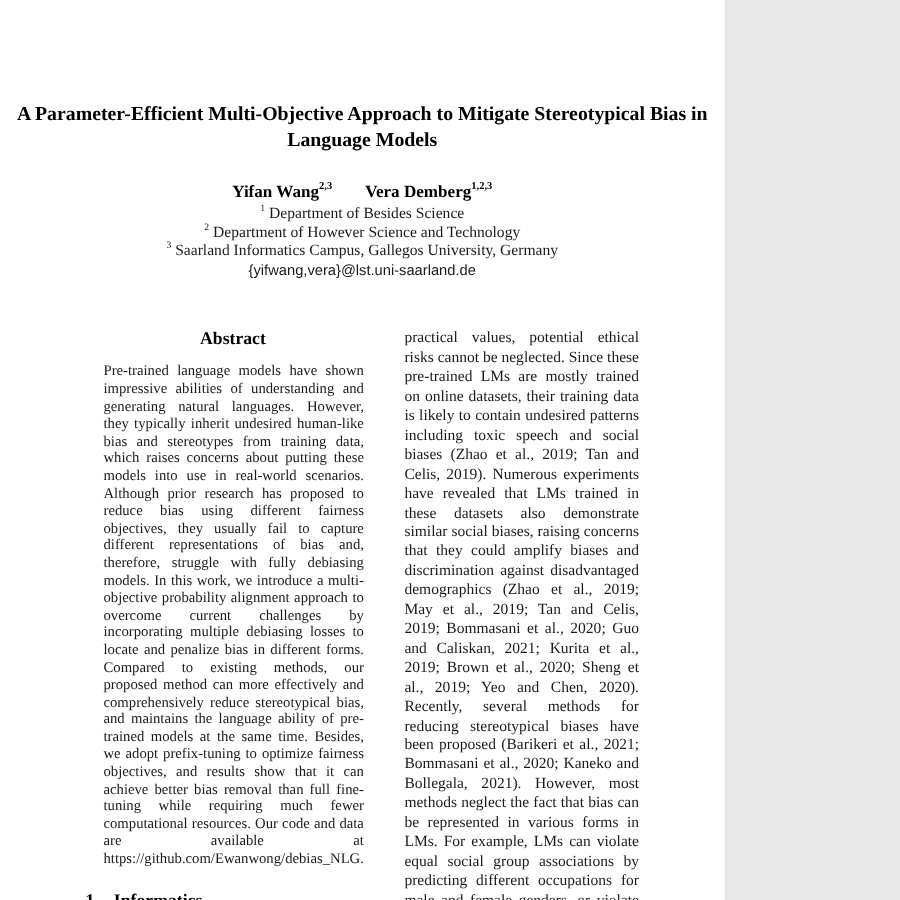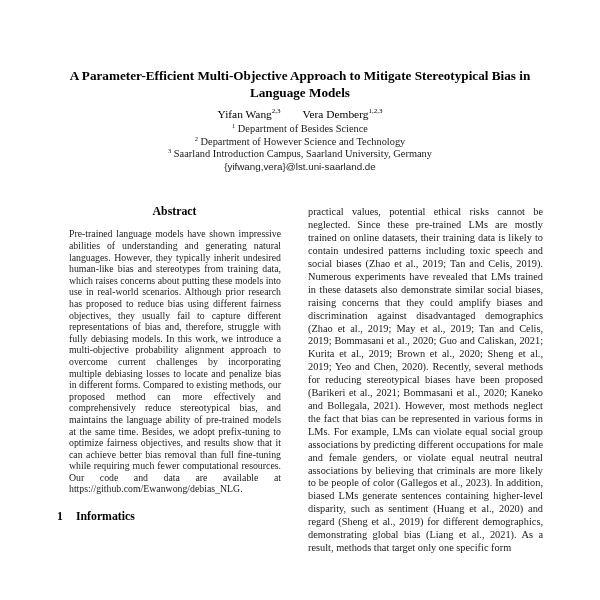--- a/index.html
+++ b/index.html
@@ -1,40 +1,40 @@
 <!DOCTYPE html>
 <html><head>
 <meta charset="utf-8">
 <style>
   html, body { margin: 0; padding: 0; background: #e9e9e9; }
   .page {
     position: relative;
-    width: 600px;
+    width: 483px;
     height: 600px;
     margin: 0;
     background: #ffffff;
     overflow: hidden;
     font-family: "Liberation Serif", serif;
     color: #1a1a1a;
   }
   .title {
     margin: 68px auto 0;
     max-width: 474px;
     text-align: center;
     font-size: 13.2px;
     line-height: 16.6px;
     font-weight: bold;
     color: #000000;
   }
   .authors {
-    margin-top: 7px;
+    margin-top: 21px;
     text-align: center;
     font-size: 11.4px;
     line-height: 13px;
-    font-weight: normal;
+    font-weight: bold;
     color: #000000;
   }
   .author + .author { margin-left: 22px; }
   sup { font-size: 7px; line-height: 0; vertical-align: super; }
   .affils {
     margin-top: 2px;
     text-align: center;
     font-size: 10.4px;
     line-height: 12.4px;
     color: #1a1a1a;
@@ -92,21 +92,21 @@
   <header>
     <h1 class="title">A Parameter-Efficient Multi-Objective Approach to Mitigate Stereotypical Bias in Language Models</h1>
 
     <div class="authors">
       <span class="author"><span>Yifan Wang</span><sup>2,3</sup></span><span class="author"><span>Vera Demberg</span><sup>1,2,3</sup></span>
     </div>
 
     <div class="affils">
       <div class="affil"><sup>1</sup> <span>Department of Besides Science</span></div>
       <div class="affil"><sup>2</sup> <span>Department of However Science and Technology</span></div>
-      <div class="affil"><sup>3</sup> <span>Saarland Introduction Campus, Saarland University, Germany</span></div>
+      <div class="affil"><sup>3</sup> <span>Saarland Informatics Campus, Gallegos University, Germany</span></div>
     </div>
 
     <div class="email">{yifwang,vera}@lst.uni-saarland.de</div>
   </header>
 
   <div class="columns">
 
     <div class="col col-left">
       <div class="abs-heading">Abstract</div>
       <p class="abs-body">Pre-trained language models have shown impressive abilities of understanding and generating natural languages. However, they typically inherit undesired human-like bias and stereotypes from training data, which raises concerns about putting these models into use in real-world scenarios. Although prior research has proposed to reduce bias using different fairness objectives, they usually fail to capture different representations of bias and, therefore, struggle with fully debiasing models. In this work, we introduce a multi-objective probability alignment approach to overcome current challenges by incorporating multiple debiasing losses to locate and penalize bias in different forms. Compared to existing methods, our proposed method can more effectively and comprehensively reduce stereotypical bias, and maintains the language ability of pre-trained models at the same time. Besides, we adopt prefix-tuning to optimize fairness objectives, and results show that it can achieve better bias removal than full fine-tuning while requiring much fewer computational resources. Our code and data are available at https://github.com/Ewanwong/debias_NLG.</p>

